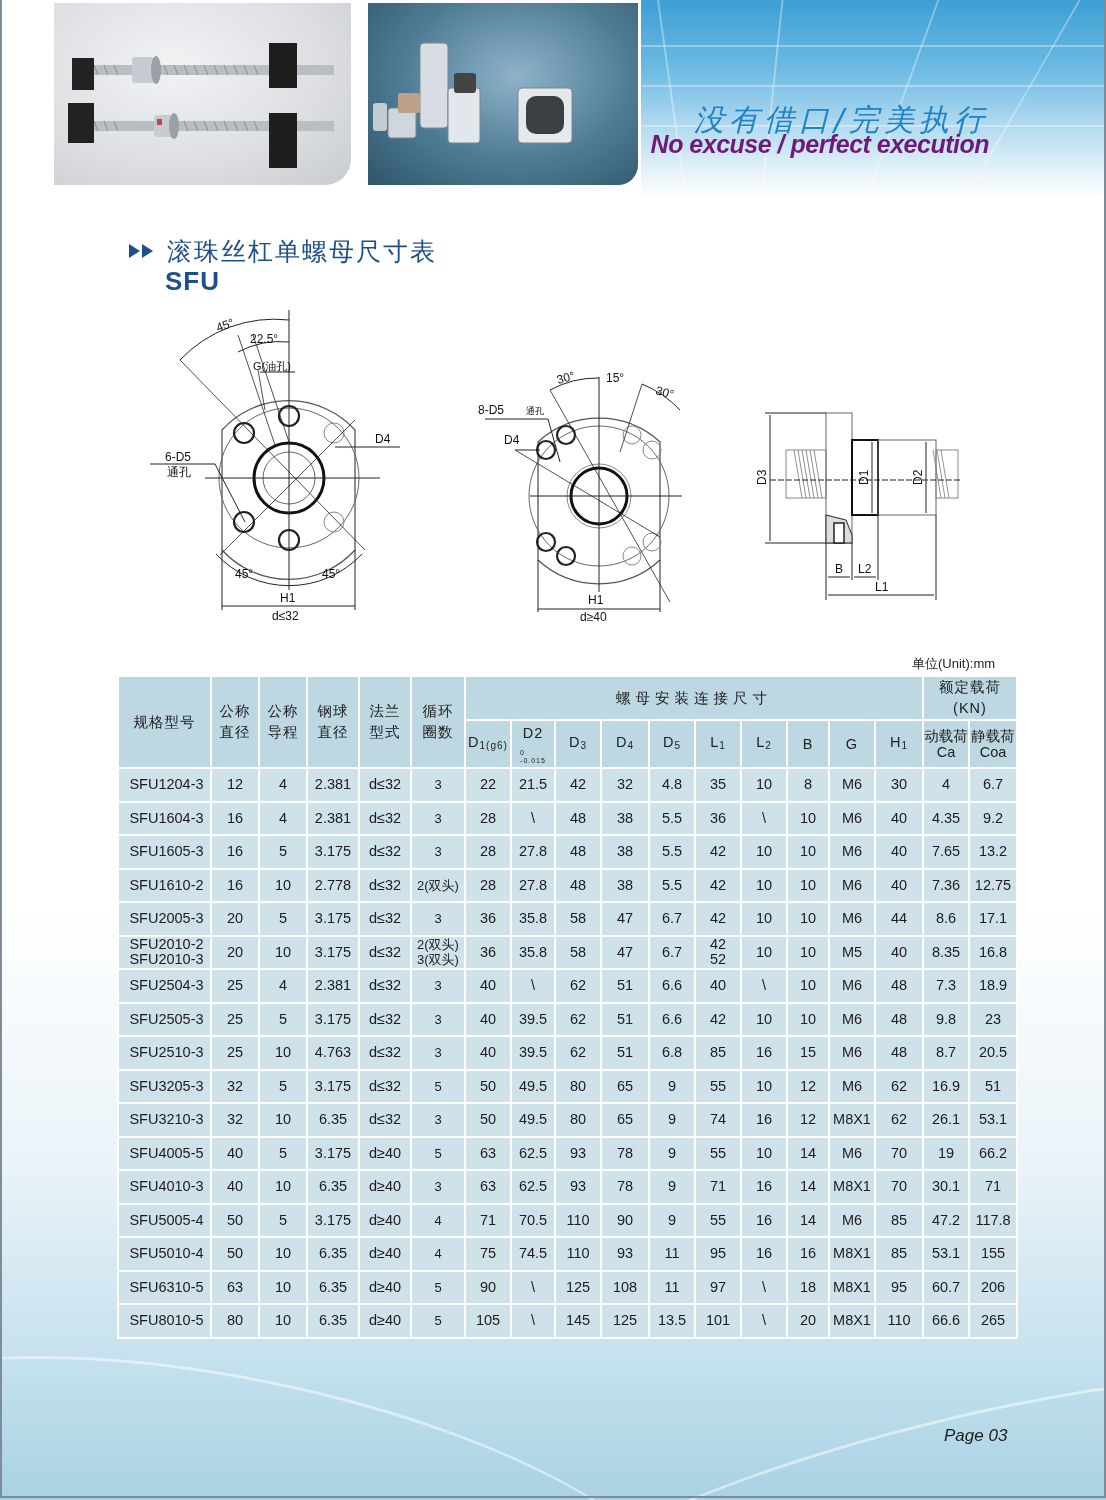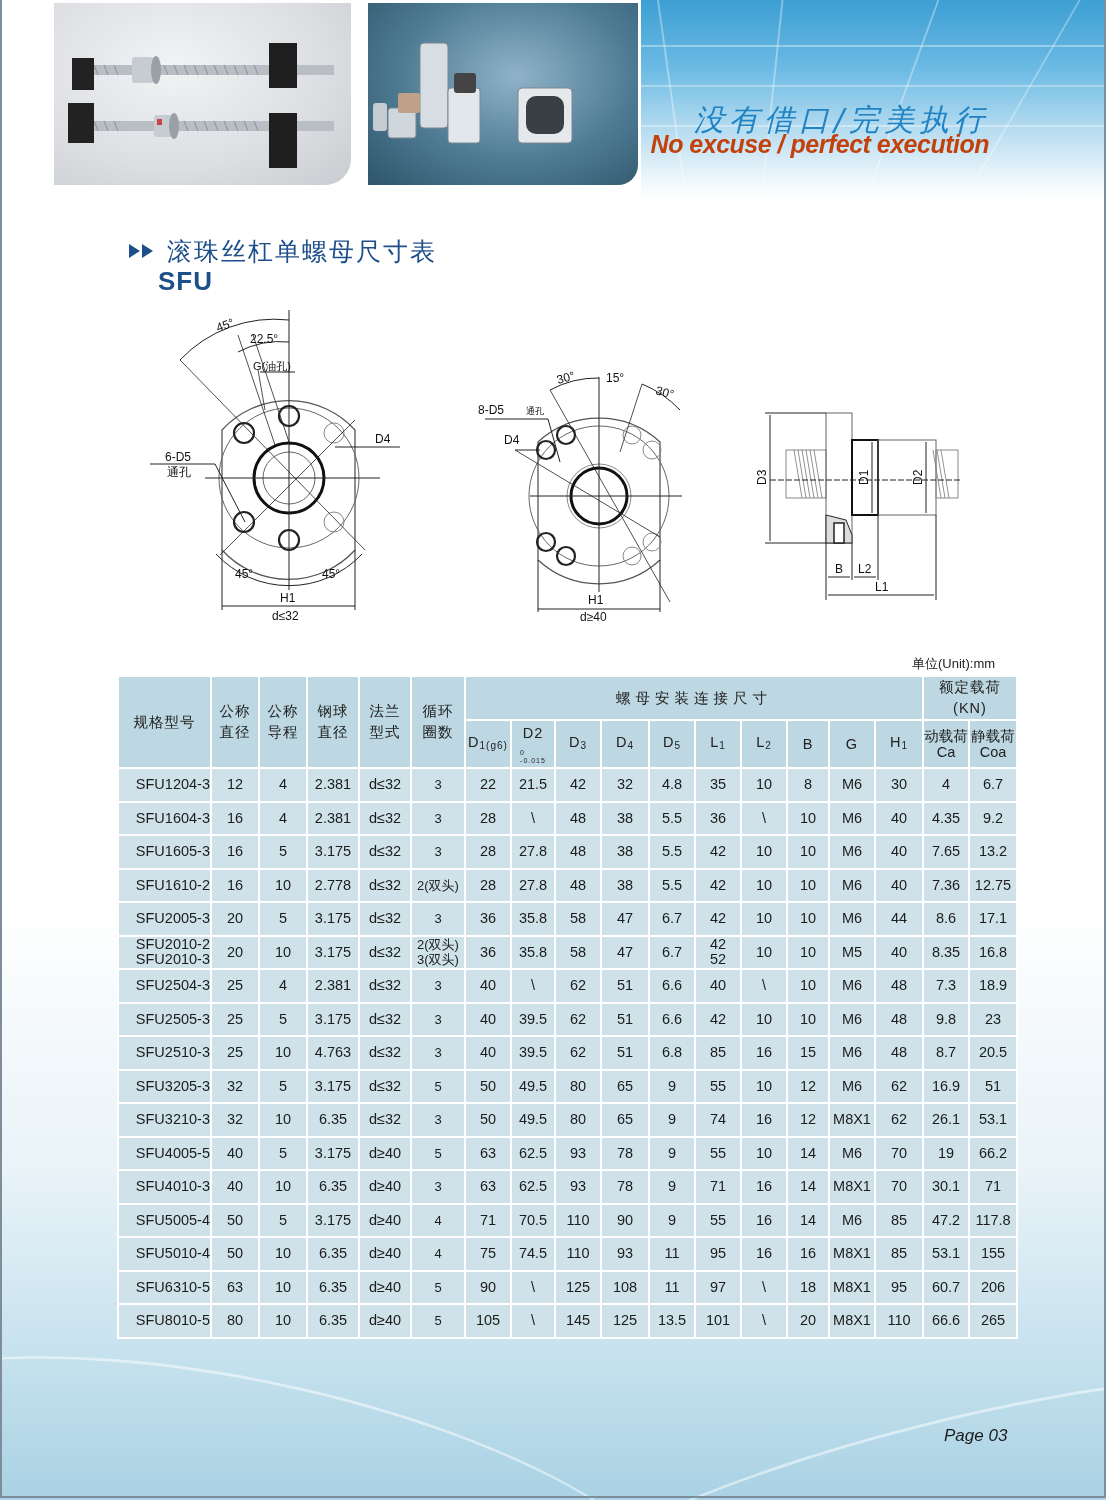--- a/index.html
+++ b/index.html
@@ -11,37 +11,37 @@
   .banner{position:absolute;left:0;top:0;width:1081px;height:200px;}
   .pic1{position:absolute;left:54px;top:3px;width:297px;height:182px;border-radius:0 0 26px 0;
     background:radial-gradient(ellipse at 40% 35%,#f2f3f5 0%,#dcdee2 60%,#c8cbcf 100%);overflow:hidden;}
   .pic2{position:absolute;left:368px;top:3px;width:270px;height:182px;border-radius:0 0 20px 0;
     background:radial-gradient(ellipse at 55% 40%,#8fb3c8 0%,#4e7b94 55%,#2e5569 100%);overflow:hidden;}
   .pic3{position:absolute;left:641px;top:0;width:465px;height:200px;
     background:linear-gradient(180deg,#3d9fd3 0%,#6dbbe4 35%,#b7dcf0 65%,#eef7fc 90%,#ffffff 100%);overflow:hidden;}
   .grid-line{position:absolute;background:rgba(255,255,255,0.35);}
   .slogan-cn{position:absolute;right:92px;top:100px;font-size:30px;font-style:italic;color:#1f83c4;letter-spacing:5px;
     font-family:"DejaVu Sans",sans-serif;}
-  .slogan-en{position:absolute;right:92px;top:130px;font-size:25px;font-style:italic;font-weight:bold;color:#c2410c;letter-spacing:-0.5px;}
+  .slogan-en{position:absolute;right:92px;top:130px;font-size:25px;font-style:italic;font-weight:bold;color:#701a75;letter-spacing:-0.5px;}
   
   .title-row{position:absolute;left:129px;top:236px;height:30px;display:flex;align-items:center;}
   .tri{width:0;height:0;border-top:7px solid transparent;border-bottom:7px solid transparent;border-left:11px solid #1e4f8a;margin-right:2px;}
   .title-cn{margin-left:12px;font-size:25px;color:#1e4f8a;letter-spacing:2px;font-family:"DejaVu Sans",sans-serif;}
-  .title-en{position:absolute;left:158px;top:266px;font-size:26px;font-weight:bold;color:#1e4f8a;letter-spacing:1px;}
+  .title-en{position:absolute;left:165px;top:266px;font-size:26px;font-weight:bold;color:#1e4f8a;letter-spacing:1px;}
   
   .drawing{position:absolute;}
   .drawing svg text{font-family:"Liberation Sans",sans-serif;fill:#111;}
   
   .unit{position:absolute;left:912px;top:655px;font-size:13px;color:#222;}
   .tbl{position:absolute;left:117px;top:675px;border-collapse:collapse;table-layout:fixed;}
   .tbl td{background:#cfe2ea;border:2px solid #ffffff;text-align:center;vertical-align:middle;
     font-size:14.5px;color:#1c1c1c;padding:0;line-height:15px;}
   .tbl tr.data td{height:31.5px;}
   .tbl td.hd{background:#bdd8e3;font-size:14.5px;color:#222;line-height:21px;letter-spacing:1px;}
-  .tbl td.model{text-align:right;padding-left:4px;}
+  .tbl td.model{text-align:center;padding-left:4px;}
   .tbl td.small{font-size:13px;}
   .sub{font-size:10px;vertical-align:-2px;margin-top:28px;}
   .tol{display:inline-block;vertical-align:-4px;font-size:7px;line-height:8px;text-align:left;}
   .page-no{position:absolute;left:944px;top:1426px;font-size:17px;font-style:italic;color:#1a1a1a;}
   .swoosh{position:absolute;border-radius:50%;border-top:3px solid rgba(255,255,255,0.5);}
 </style>
 </head>
 <body>
 
 <div class="banner">

